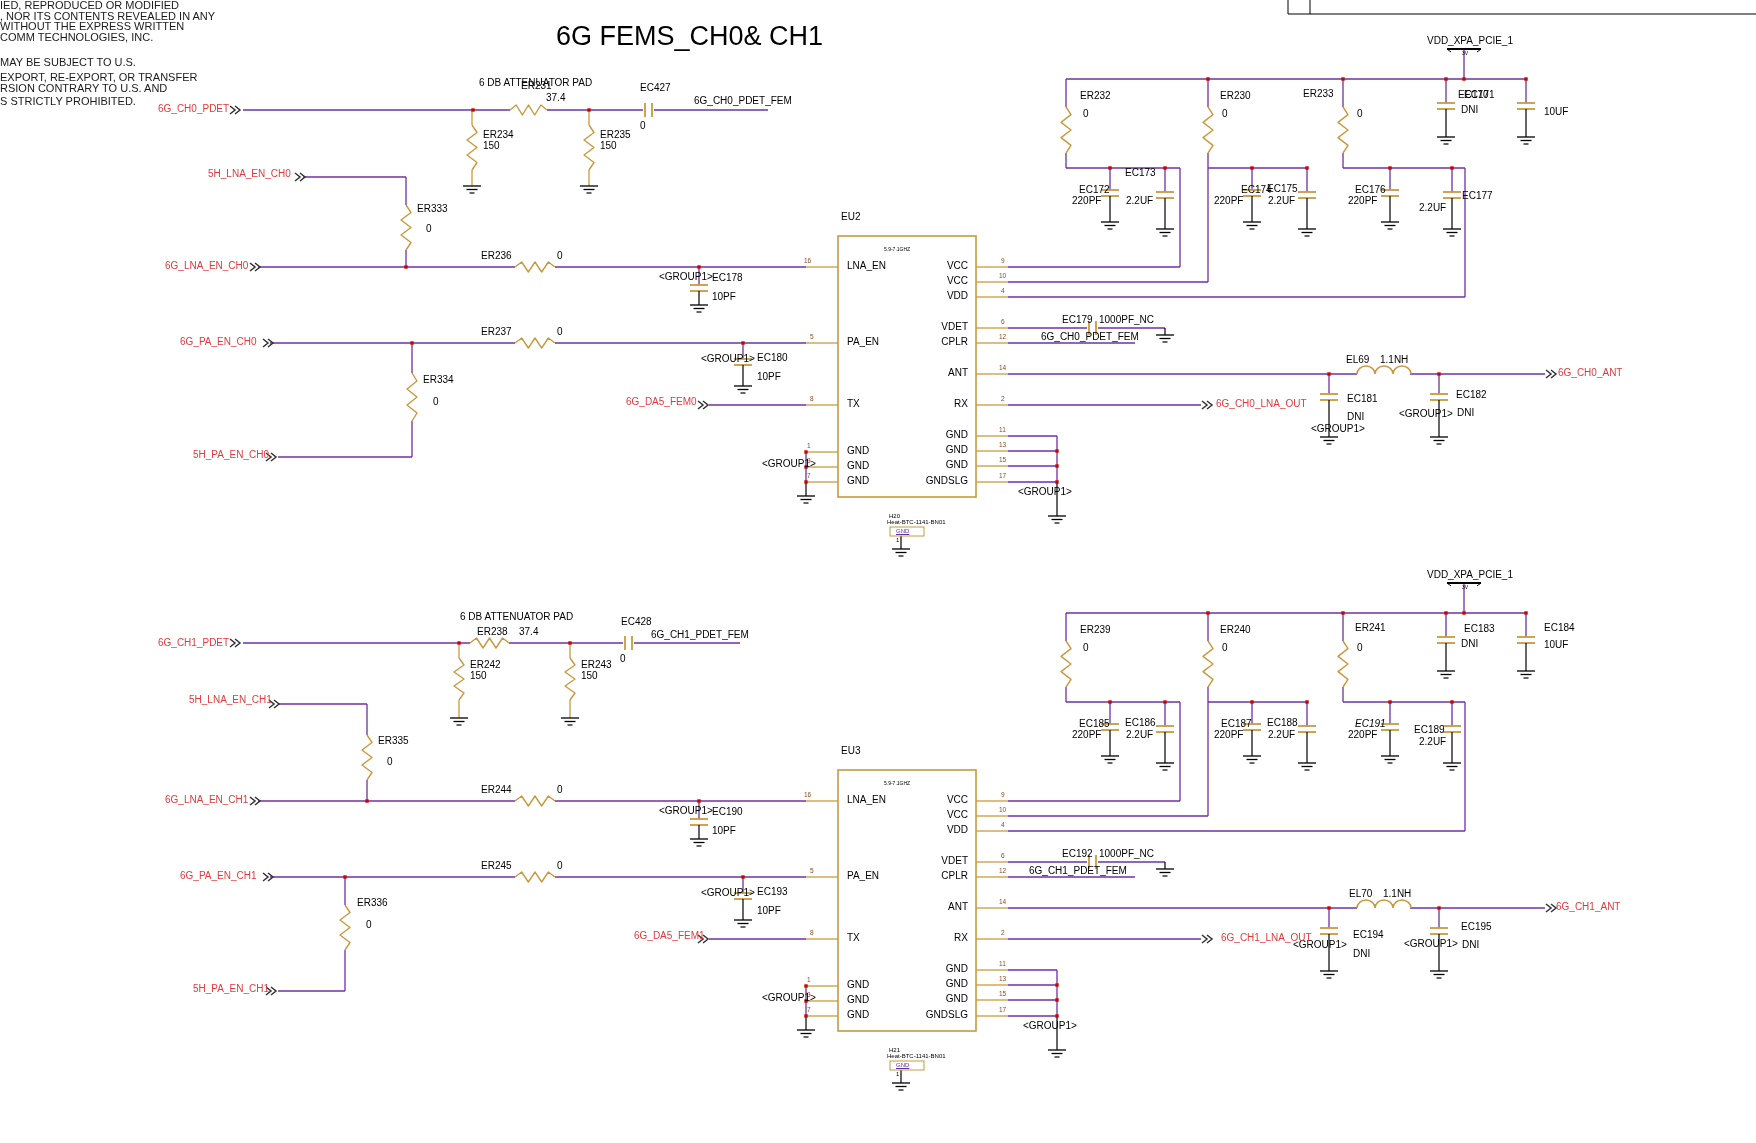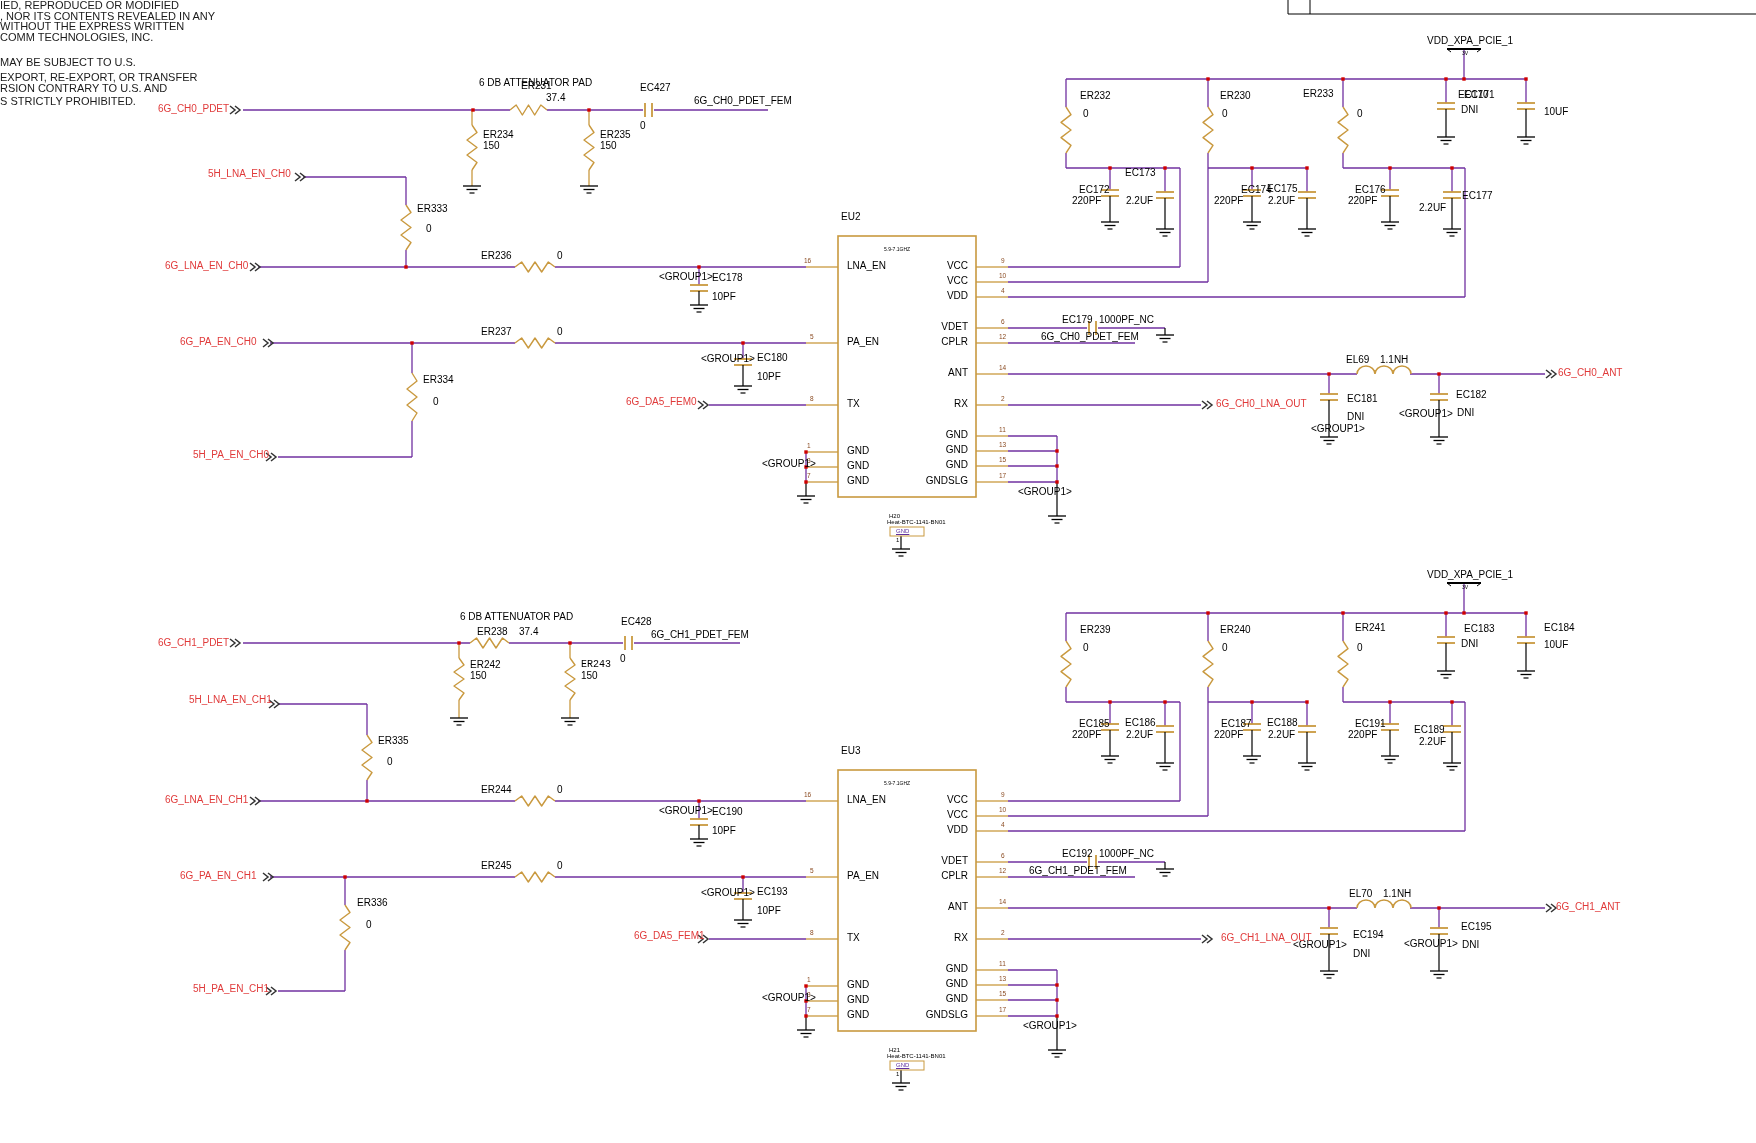--- a/index.html
+++ b/index.html
@@ -739,21 +739,21 @@
       <span class="lbl tiny2" style="left: 889px; top: 513px;">H20</span>
       <span class="lbl tiny2" style="left: 887px; top: 519px;">Heat-BTC-1141-BN01</span>
       <span class="lbl tiny3" style="left: 896px; top: 528px;">GND</span>
       <span class="lbl tiny2" style="left: 896px; top: 537px;">1</span>
       <span class="lbl red" style="left: 158px; top: 638px;">6G_CH1_PDET</span>
       <span class="lbl" style="left: 460px; top: 612px;">6 DB ATTENUATOR PAD</span>
       <span class="lbl" style="left: 477px; top: 627px;">ER238</span>
       <span class="lbl" style="left: 519px; top: 627px;">37.4</span>
       <span class="lbl" style="left: 470px; top: 660px;">ER242</span>
       <span class="lbl" style="left: 470px; top: 671px;">150</span>
-      <span class="lbl" style="left: 581px; top: 660px; font-family: Liberation Mono, monospace;">ER243</span>
+      <span class="lbl" style="left: 581px; top: 660px;">ER243</span>
       <span class="lbl" style="left: 581px; top: 671px;">150</span>
       <span class="lbl" style="left: 621px; top: 617px;">EC428</span>
       <span class="lbl" style="left: 620px; top: 654px;">0</span>
       <span class="lbl" style="left: 651px; top: 630px;">6G_CH1_PDET_FEM</span>
       <span class="lbl red" style="left: 189px; top: 695px;">5H_LNA_EN_CH1</span>
       <span class="lbl" style="left: 378px; top: 736px;">ER335</span>
       <span class="lbl" style="left: 387px; top: 757px;">0</span>
       <span class="lbl red" style="left: 165px; top: 795px;">6G_LNA_EN_CH1</span>
       <span class="lbl" style="left: 481px; top: 785px;">ER244</span>
       <span class="lbl" style="left: 557px; top: 785px;">0</span>
@@ -818,21 +818,21 @@
       <span class="lbl" style="left: 1355px; top: 623px;">ER241</span>
       <span class="lbl" style="left: 1357px; top: 643px;">0</span>
       <span class="lbl" style="left: 1079px; top: 719px;">EC185</span>
       <span class="lbl" style="left: 1072px; top: 730px;">220PF</span>
       <span class="lbl" style="left: 1125px; top: 718px;">EC186</span>
       <span class="lbl" style="left: 1126px; top: 730px;">2.2UF</span>
       <span class="lbl" style="left: 1221px; top: 719px;">EC187</span>
       <span class="lbl" style="left: 1214px; top: 730px;">220PF</span>
       <span class="lbl" style="left: 1267px; top: 718px;">EC188</span>
       <span class="lbl" style="left: 1268px; top: 730px;">2.2UF</span>
-      <span class="lbl" style="left: 1355px; top: 719px;">EC191</span>
+      <span class="lbl" style="left: 1355px; top: 719px; font-style: italic;">EC191</span>
       <span class="lbl" style="left: 1348px; top: 730px;">220PF</span>
       <span class="lbl" style="left: 1414px; top: 725px;">EC189</span>
       <span class="lbl" style="left: 1419px; top: 737px;">2.2UF</span>
       <span class="lbl" style="left: 1427px; top: 570px;">VDD_XPA_PCIE_1</span>
       <span class="lbl tiny" style="left: 1462px; top: 585px;">3V</span>
       <span class="lbl" style="left: 1464px; top: 624px;">EC183</span>
       <span class="lbl" style="left: 1461px; top: 639px;">DNI</span>
       <span class="lbl" style="left: 1544px; top: 623px;">EC184</span>
       <span class="lbl" style="left: 1544px; top: 640px;">10UF</span>
       <span class="lbl" style="left: 1349px; top: 889px;">EL70</span>
@@ -843,20 +843,21 @@
       <span class="lbl" style="left: 1293px; top: 940px;">&lt;GROUP1&gt;</span>
       <span class="lbl" style="left: 1461px; top: 922px;">EC195</span>
       <span class="lbl" style="left: 1404px; top: 939px;">&lt;GROUP1&gt;</span>
       <span class="lbl" style="left: 1462px; top: 940px;">DNI</span>
       <span class="lbl red" style="left: 1221px; top: 933px;">6G_CH1_LNA_OUT</span>
       <span class="lbl tiny2" style="left: 889px; top: 1047px;">H21</span>
       <span class="lbl tiny2" style="left: 887px; top: 1053px;">Heat-BTC-1141-BN01</span>
       <span class="lbl tiny3" style="left: 896px; top: 1062px;">GND</span>
       <span class="lbl tiny2" style="left: 896px; top: 1071px;">1</span>
     </div>
+  <div class="sheet-title">6G FEMS_CH0&amp; CH1</div>
   <div id="disclaimer">
       <span class="lbl disc" style="left: 0px; top: 0px;">IED, REPRODUCED OR MODIFIED</span>
       <span class="lbl disc" style="left: 0px; top: 11px;">, NOR ITS CONTENTS REVEALED IN ANY</span>
       <span class="lbl disc" style="left: 0px; top: 21px;">WITHOUT THE EXPRESS WRITTEN</span>
       <span class="lbl disc" style="left: 0px; top: 32px;">COMM TECHNOLOGIES, INC.</span>
       <span class="lbl disc" style="left: 0px; top: 57px;">MAY BE SUBJECT TO U.S.</span>
       <span class="lbl disc" style="left: 0px; top: 72px;">EXPORT, RE-EXPORT, OR TRANSFER</span>
       <span class="lbl disc" style="left: 0px; top: 83px;">RSION CONTRARY TO U.S. AND</span>
       <span class="lbl disc" style="left: 0px; top: 96px;">S STRICTLY PROHIBITED.</span>
     </div>

